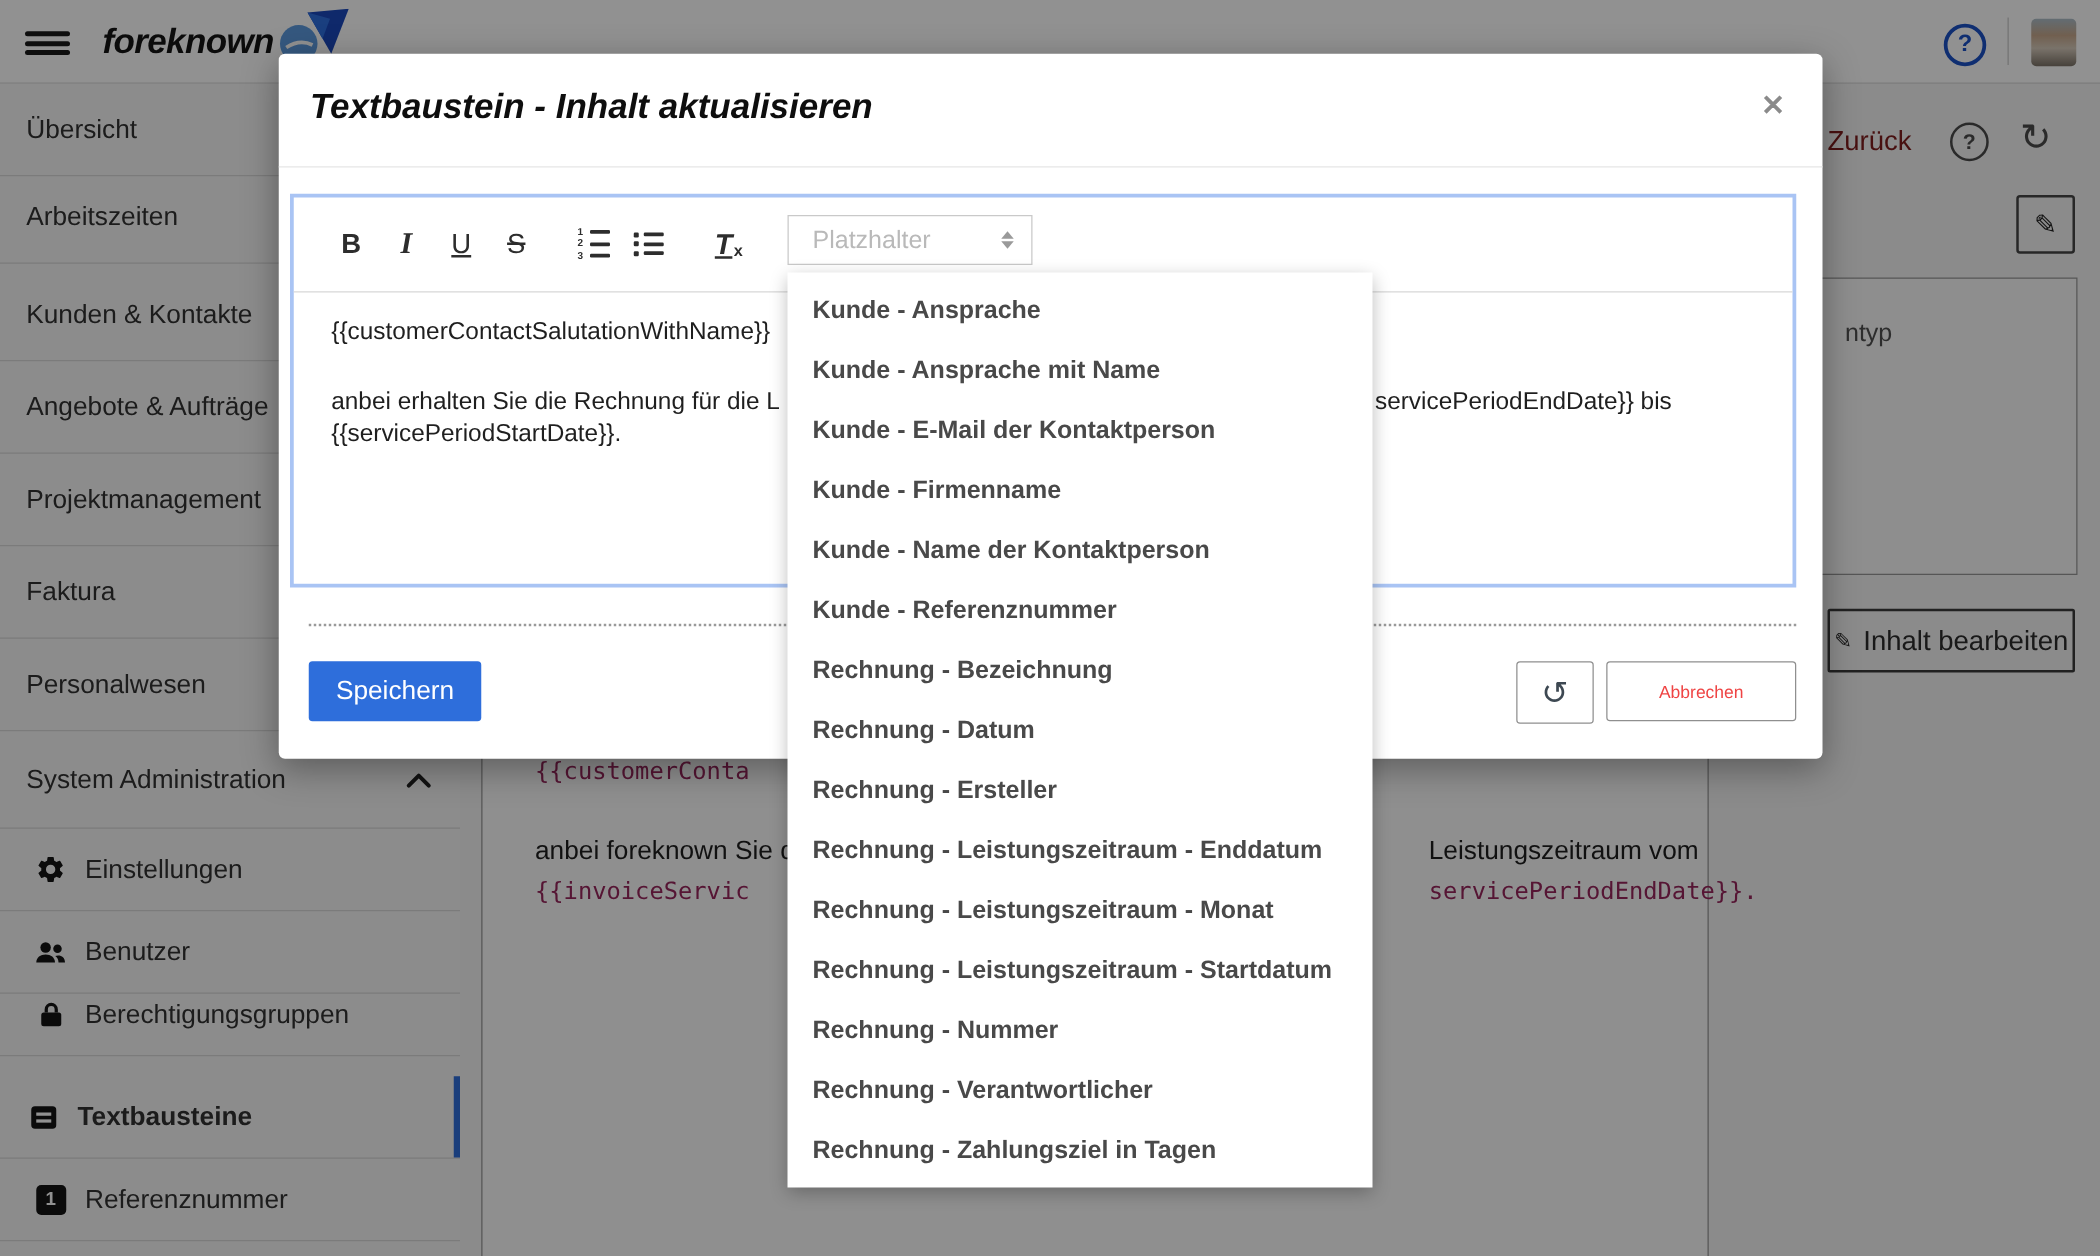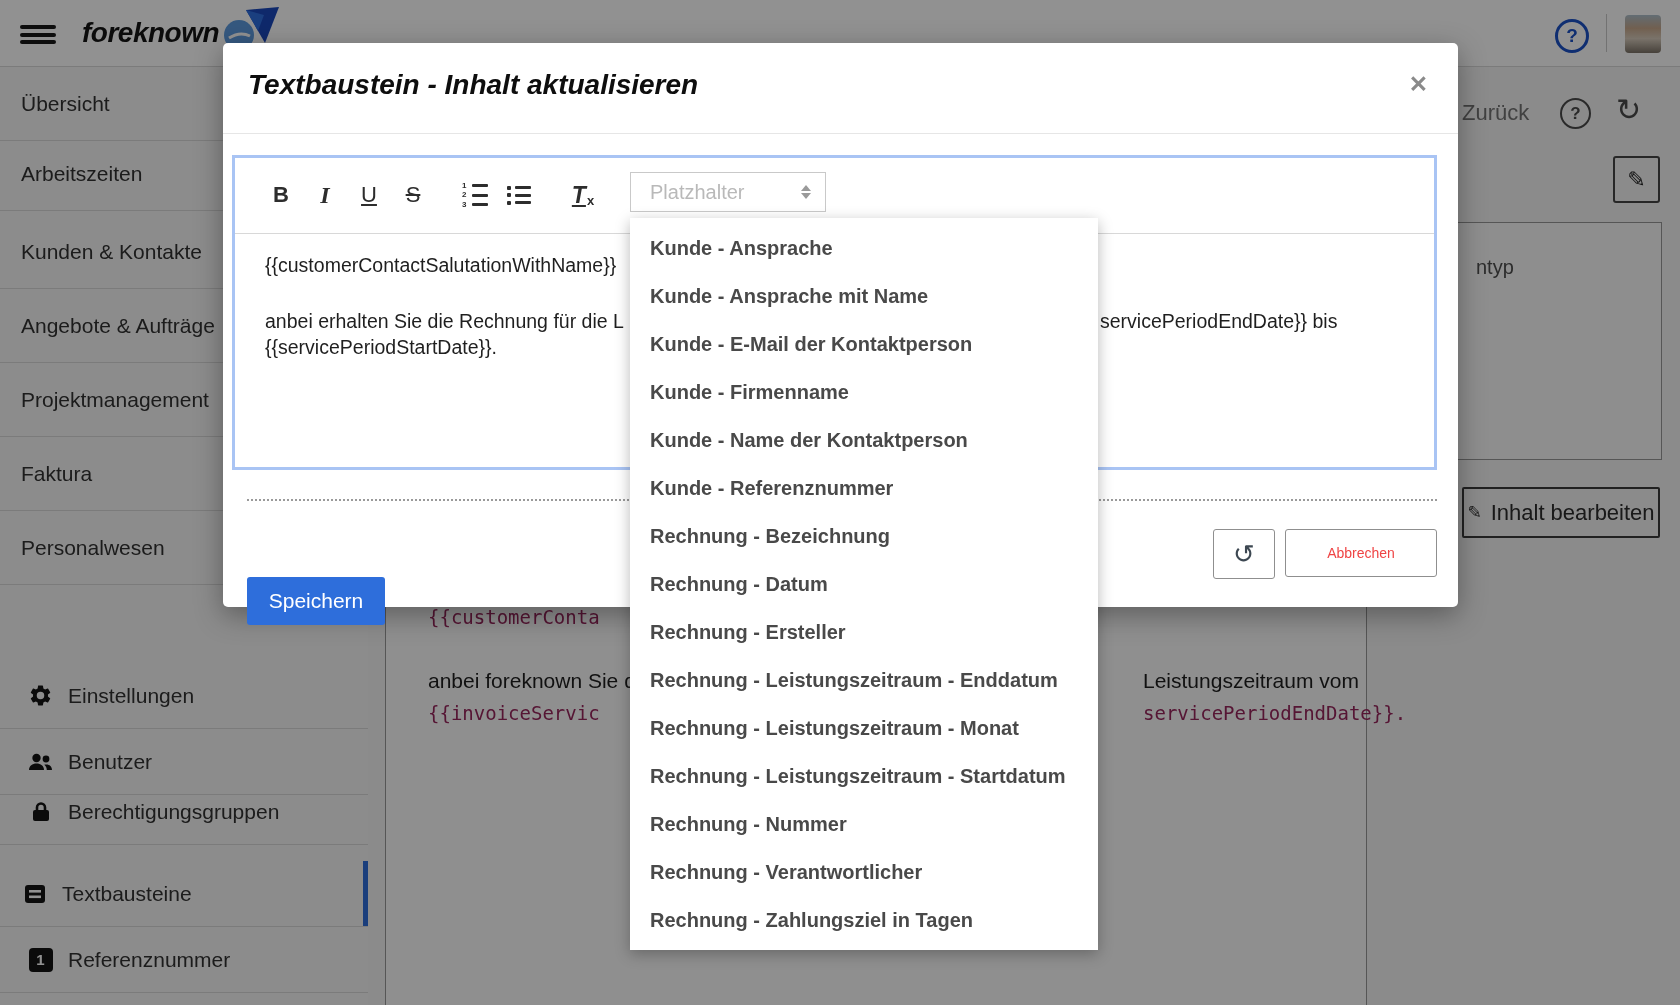--- a/index.html
+++ b/index.html
@@ -19,26 +19,26 @@
   .tb-divider{position:absolute;left:1606px;top:14px;width:1px;height:38px;background:#c9c9c9;}
   .avatar{position:absolute;left:1625px;top:15px;width:36px;height:38px;border-radius:4px;overflow:hidden;
           background:linear-gradient(180deg,#aebfca 0%,#c7a88c 35%,#d6cabb 62%,#7c7368 100%);}
   
   .sidebar{position:absolute;left:0;top:67px;width:368px;height:938px;background:#f7f7f7;}
   .side-row{position:absolute;left:0;width:368px;box-sizing:border-box;border-bottom:1px solid #d8d8d8;
             display:flex;align-items:center;padding-left:21px;font-size:21px;color:#323232;cursor:pointer;}
   .side-sub{padding-left:27px;}
   .side-sub .icon{width:27px;display:flex;justify-content:center;margin-right:14px;}
   .side-row .chev{margin-left:auto;margin-right:22px;display:flex;}
-  .side-selected{font-weight:400;padding-left:21px;}
+  .side-selected{font-weight:700;padding-left:21px;}
   .side-selected::after{content:"";position:absolute;right:0;top:0;width:5px;height:100%;background:#2e6edb;}
   .num-icon{width:24px;height:24px;background:#141414;border-radius:4px;color:#fff;font-size:15px;
             font-weight:700;display:flex;align-items:center;justify-content:center;}
   
-  .bg-back{position:absolute;left:1462px;top:100px;font-size:22px;color:#737373;cursor:pointer;}
+  .bg-back{position:absolute;left:1462px;top:100px;font-size:22px;color:#7f1d1d;cursor:pointer;}
   .bg-helpcircle{position:absolute;left:1560px;top:98px;width:31px;height:31px;border:2.5px solid #4a4a4a;
                  border-radius:50%;box-sizing:border-box;color:#4a4a4a;font-size:17px;font-weight:700;
                  display:flex;align-items:center;justify-content:center;cursor:pointer;}
   .bg-refresh{position:absolute;left:1616px;top:92px;font-size:30px;color:#4a4a4a;cursor:pointer;}
   .bg-pencilbtn{position:absolute;left:1613px;top:156px;width:47px;height:47px;border:2px solid #454545;
                 border-radius:3px;box-sizing:border-box;display:flex;align-items:center;justify-content:center;
                 font-size:22px;color:#222;cursor:pointer;background:#f4f4f4;}
   .bg-card{position:absolute;left:1380px;top:222px;width:282px;height:238px;border:1px solid #979797;
            background:#f9f9f9;box-sizing:border-box;}
   .bg-card-label{position:absolute;left:95px;top:33px;font-size:20px;color:#4f4f4f;}
@@ -80,21 +80,21 @@
   .ed-select .ph{font-size:20px;color:#b9b9b9;}
   .updown{margin-left:auto;margin-right:14px;display:flex;flex-direction:column;gap:2px;}
   .updown i{display:block;width:0;height:0;border-left:5px solid transparent;border-right:5px solid transparent;}
   .updown .up{border-bottom:6px solid #9a9a9a;}
   .updown .dn{border-top:6px solid #9a9a9a;}
   .ed-body{position:relative;padding:18px 30px;font-size:19.5px;line-height:26px;color:#1f1f1f;}
   .ed-p2{position:relative;margin-top:30px;white-space:nowrap;}
   .ed-p2-right{position:absolute;left:835px;top:0;background:#fff;}
   .dotted-rule{position:absolute;left:24px;top:456px;width:1190px;border-top:2px dotted #9a9a9a;}
   .btn-save{position:absolute;left:24px;top:486px;width:138px;height:48px;background:#2e6edb;color:#fff;
-            border:none;border-radius:3px;font-size:21px;font-family:inherit;cursor:pointer;margin-top:48px;}
+            border:none;border-radius:3px;font-size:21px;font-family:inherit;cursor:pointer;}
   .btn-undo{position:absolute;left:990px;top:486px;width:60px;height:48px;background:#fff;border:1px solid #8f8f8f;
             border-radius:3px;font-size:26px;color:#3d4852;cursor:pointer;display:flex;align-items:center;justify-content:center;}
   .btn-cancel{position:absolute;left:1062px;top:486px;width:152px;height:48px;background:#fff;border:1px solid #8f8f8f;
             border-radius:3px;font-size:14px;color:#ef4444;font-family:inherit;cursor:pointer;}
   
   .dropdown{position:absolute;left:630px;top:218px;width:468px;background:#fff;z-index:30;
             box-shadow:0 4px 14px rgba(0,0,0,0.28);padding:6px 0;box-sizing:border-box;}
   .dd-item{height:48px;display:flex;align-items:center;padding:0 20px;font-size:20px;font-weight:700;
            color:#494949;cursor:pointer;white-space:nowrap;}
 </style>
@@ -139,20 +139,28 @@
     <div class="side-row" style="top:296px;height:74px;">
       <span>Projektmanagement</span>
       </div>
     <div class="side-row" style="top:370px;height:74px;">
       <span>Faktura</span>
       </div>
     <div class="side-row" style="top:444px;height:74px;">
       <span>Personalwesen</span>
       </div>
 
+    <div class="side-row" style="top:518px;height:78px;">
+      <span>System Administration</span>
+      <span class="chev">
+        <svg width="22" height="14" viewBox="0 0 22 14" fill="none" stroke="#202020" stroke-width="3.2" stroke-linecap="round" stroke-linejoin="round">
+            <polyline points="3,11.5 11,3.5 19,11.5"></polyline>
+          </svg>
+      </span>
+    </div>
 
     <div class="side-row side-sub" style="top:596px;height:66px;">
       <span class="icon">
         <svg width="25" height="25" viewBox="0 0 24 24" fill="#141414">
             <path d="M19.14 12.94c.04-.3.06-.61.06-.94 0-.32-.02-.64-.07-.94l2.03-1.58a.49.49 0 0 0 .12-.61l-1.92-3.32a.488.488 0 0 0-.59-.22l-2.39.96c-.5-.38-1.03-.7-1.62-.94l-.36-2.54a.484.484 0 0 0-.48-.41h-3.84c-.24 0-.43.17-.47.41l-.36 2.54c-.59.24-1.13.57-1.62.94l-2.39-.96c-.22-.08-.47 0-.59.22L2.74 8.87c-.12.21-.08.47.12.61l2.03 1.58c-.05.3-.09.63-.09.94s.02.64.07.94l-2.03 1.58a.49.49 0 0 0-.12.61l1.92 3.32c.12.22.37.29.59.22l2.39-.96c.5.38 1.03.7 1.62.94l.36 2.54c.05.24.24.41.48.41h3.84c.24 0 .44-.17.47-.41l.36-2.54c.59-.24 1.13-.56 1.62-.94l2.39.96c.22.08.47 0 .59-.22l1.92-3.32c.12-.22.07-.47-.12-.61zM12 15.6A3.6 3.6 0 1 1 12 8.4a3.6 3.6 0 0 1 0 7.2z"></path>
           </svg>
       </span>
       <span>Einstellungen</span>
       </div>
 

